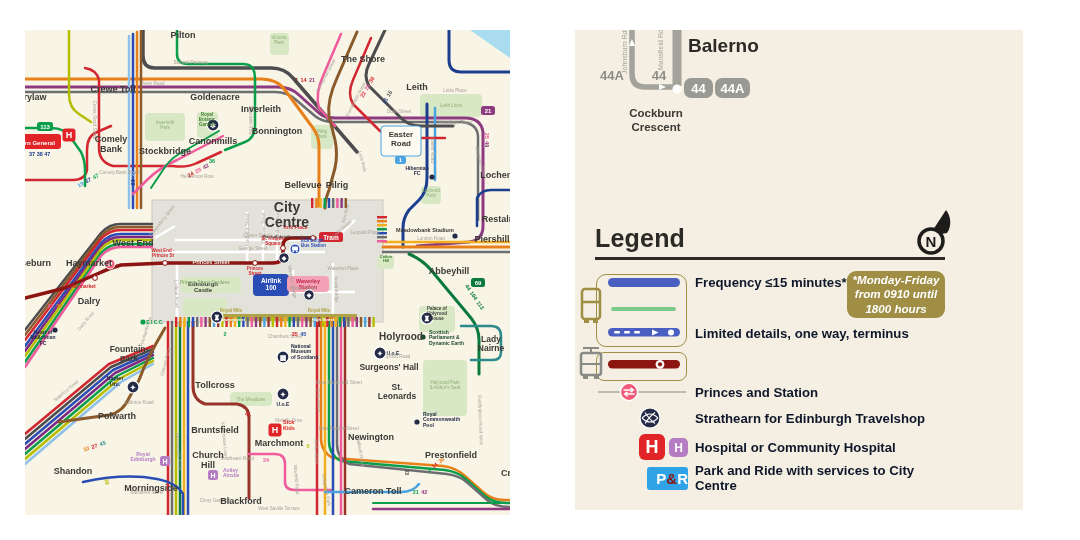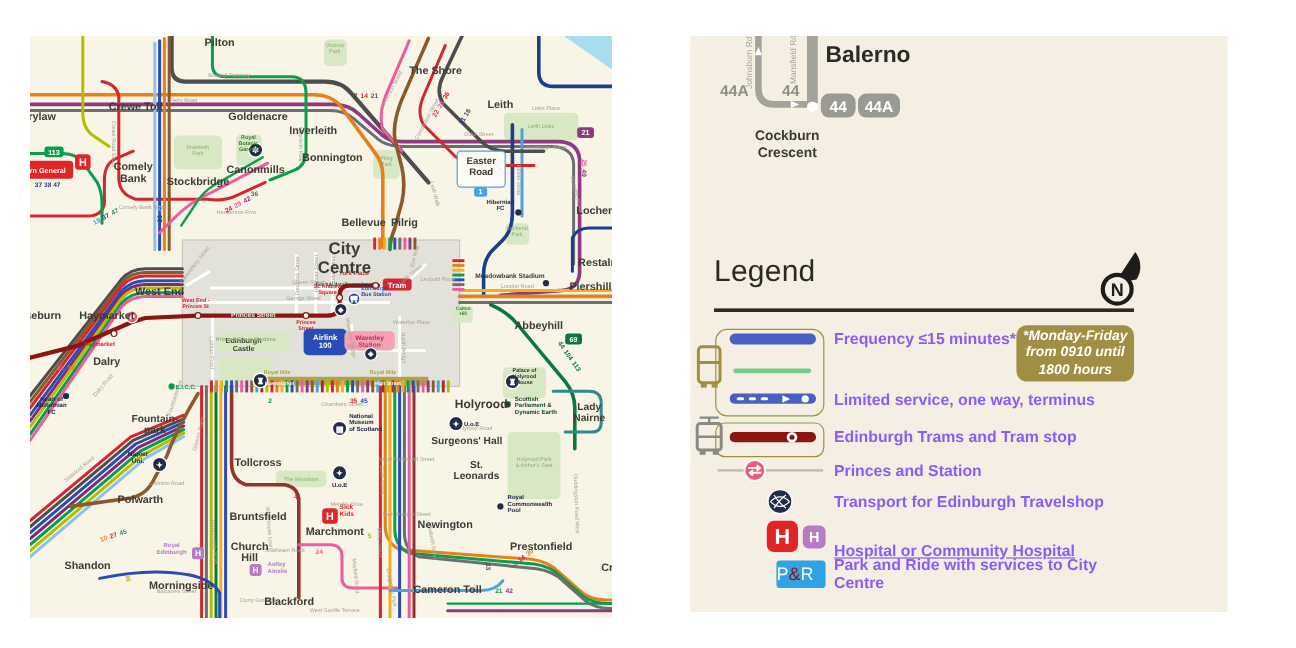--- a/index.html
+++ b/index.html
@@ -3,40 +3,40 @@
 <meta charset="utf-8">
 <style>
   html,body{margin:0;padding:0;width:1080px;height:540px;background:#fff;overflow:hidden;
     font-family:"Liberation Sans",sans-serif;}
   .abs{position:absolute;}
   #map-wrap{left:25px;top:30px;width:485px;height:485px;background:#f8f4e6;overflow:hidden;}
   #legend-panel{left:575px;top:30px;width:448px;height:480px;background:#f4efe2;overflow:hidden;}
   svg{display:block;}
   svg text{font-family:"Liberation Sans",sans-serif;}
   
-  .lg-title{left:20px;top:182px;font-size:25px;font-weight:400;color:#2b2a26;letter-spacing:.2px;text-align:right;}
+  .lg-title{left:20px;top:194px;font-size:25px;font-weight:700;color:#2b2a26;letter-spacing:.2px;text-align:right;}
   .lg-rule{left:20px;top:227px;width:350px;height:3px;background:#2b2a26;}
   .lg-box{border:1.6px solid #a08e45;border-radius:10px;background:transparent;}
   .lg-box1{left:21px;top:244px;width:89px;height:71px;}
   .lg-box2{left:21px;top:322px;width:89px;height:27px;border-radius:8px;}
   .bar{border-radius:6px;}
   .bar-freq15{left:33px;top:248px;width:72px;height:9px;}
   .bar-freq20{left:36px;top:277px;width:65px;height:4px;border-radius:3px;}
-  .lg-label{left:120px;width:250px;font-size:13.2px;color:#8b5cf6;font-weight:600;transform:translateY(-50%);}
+  .lg-label{left:120px;width:250px;font-size:13.2px;color:#0f172a;font-weight:600;transform:translateY(-50%);}
   .lg-label b{font-weight:700;}
   .note-box{left:272px;top:241px;width:98px;height:47px;border-radius:9px;color:#fff;
     font-style:italic;font-weight:700;font-size:11.6px;line-height:1.22;text-align:center;
     display:flex;justify-content:center;flex-direction:column;}
   .rail-line{left:23px;top:361px;width:88px;height:2px;background:#bdbcb2;}
   .hosp-red{left:64px;top:404px;width:26px;height:26px;border-radius:6px;display:flex;align-items:center;
     justify-content:center;color:#fff;font-weight:700;font-size:18px;}
   .hosp-purple{left:94px;top:408px;width:19px;height:19px;border-radius:5px;display:flex;align-items:center;
     justify-content:center;color:#fff;font-weight:700;font-size:12px;}
   .pr-badge{left:72px;top:437px;width:41px;height:23px;border-radius:3px;display:flex;align-items:center;
-    justify-content:flex-start;font-weight:400;font-size:15px;color:#fff;}
+    justify-content:flex-end;font-weight:700;font-size:15px;color:#fff;}
 </style>
 </head>
 <body>
 
 <div id="map-wrap" class="abs">
   <svg id="map-svg" width="485" height="485" viewBox="0 0 485 485">
       <rect x="0" y="0" width="485" height="485" fill="#f8f4e6"></rect>
       <polygon points="445,0 485,0 485,28" fill="#aadcf0"></polygon>
       <rect x="120" y="83" width="40" height="28" rx="4" fill="#d9e8c4"></rect>
       <rect x="172" y="82" width="21" height="26" rx="4" fill="#d9e8c4"></rect>
@@ -499,25 +499,24 @@
     </div>
   <div class="abs hosp-purple" style="background: rgb(181, 124, 196);">
       <span>H</span>
     </div>
 
   <div class="abs pr-badge" style="background: rgb(47, 163, 230);">
       <span>P<em style="font-style:normal;color:#8c1411;">&amp;</em>R</span>
     </div>
 
   <div class="abs lg-label" style="top:252px;"><span>Frequency </span><b>≤15 minutes*</b></div>
-  <div class="abs lg-label" style="top:303px;"><span>Limited service, one way, terminus</span></div>
-  <div class="abs lg-label" style="top:334px;"><span>Edinburgh Trams and Tram stop</span></div>
+  <div class="abs lg-label" style="top:303px;"><span>Limited details, one way, terminus</span></div>
   <div class="abs lg-label" style="top:362px;"><span>Princes and Station</span></div>
-  <div class="abs lg-label" style="top:388px;"><span>Transport for Edinburgh Travelshop</span></div>
-  <div class="abs lg-label" style="top:429px;text-decoration:underline;"><span>Hospital or Community Hospital</span></div>
+  <div class="abs lg-label" style="top:388px;"><span>Strathearn for Edinburgh Travelshop</span></div>
+  <div class="abs lg-label" style="top:417px;"><span>Hospital or Community Hospital</span></div>
   <div class="abs lg-label" style="top:448px;"><span>Park and Ride with services to City Centre</span></div>
 
   <div class="abs note-box" style="background: rgb(160, 142, 69);">
     <span>*Monday-Friday</span>
     <span>from 0910 until</span>
     <span>1800 hours</span>
   </div>
 </div>
 
 </body></html>

